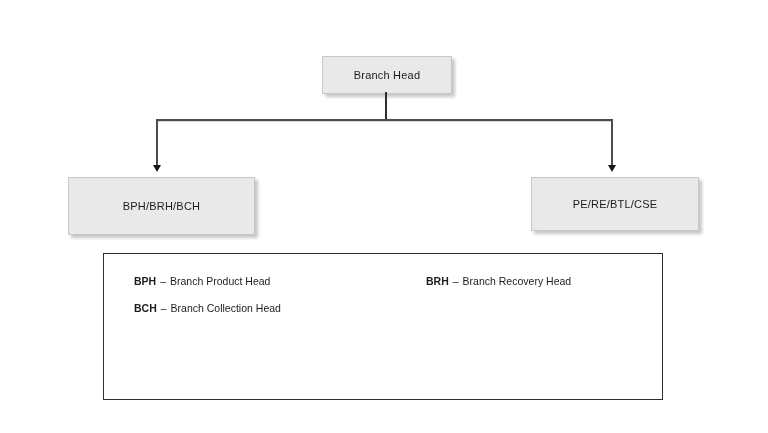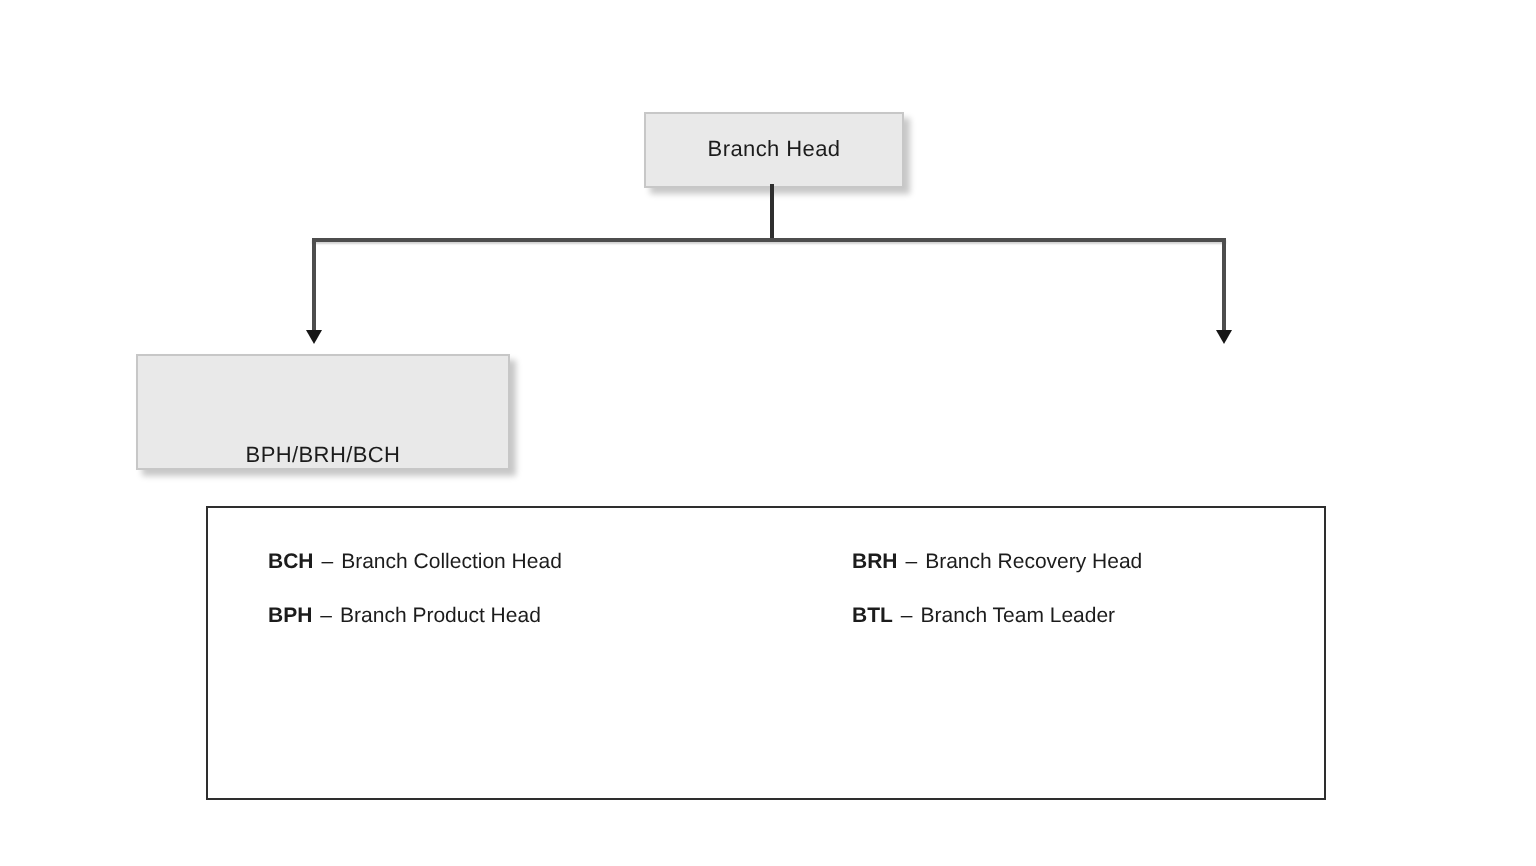--- a/index.html
+++ b/index.html
@@ -22,21 +22,21 @@
     background: #e9e9e9;
     border: 1px solid #c7c7c7;
     box-shadow: 3px 3px 3px rgba(0,0,0,0.22);
     display: flex;
     align-items: center;
     justify-content: center;
     font-size: 11px;
     letter-spacing: 0.2px;
   }
   .node-root  { left: 322px; top: 56px;  width: 128px; height: 36px; }
-  .node-left  { left: 68px;  top: 177px; width: 185px; height: 56px; align-items: flex-end; }
+  .node-left  { left: 68px;  top: 177px; width: 185px; height: 56px; }
   .node-right { left: 531px; top: 177px; width: 166px; height: 52px; }
 
   
   .connector {
     position: absolute;
     background: #4d4d4d;
   }
   .stem      { left: 385px; top: 92px;  width: 2px;   height: 28px; background:#2e2e2e; }
   .hline     { left: 156px; top: 119px; width: 457px; height: 2px;  box-shadow: 0 1px 1px rgba(0,0,0,0.18); }
   .drop-left { left: 156px; top: 119px; width: 2px;   height: 47px; }
@@ -91,35 +91,35 @@
   <div class="connector stem"></div>
   <div class="connector hline"></div>
   <div class="connector drop-left"></div>
   <div class="connector drop-right"></div>
   <div class="arrowhead arrow-left"></div>
   <div class="arrowhead arrow-right"></div>
 
   <div class="node node-left">
     <span>BPH/BRH/BCH</span>
   </div>
+  <div class="node node-right">
+    <span>PE/RE/BTL/CSE</span>
+  </div>
 
   <div class="legend">
 
     <div class="legend-col legend-col-left">
       <div class="legend-row">
-        <span class="legend-abbr">BCH</span><span class="legend-sep">–</span><span class="legend-meaning">Branch Collection Head</span>
+        <span class="legend-abbr">BPH</span><span class="legend-sep">–</span><span class="legend-meaning">Branch Product Head</span>
       </div>
       <div class="legend-row">
-        <span class="legend-abbr">BPH</span><span class="legend-sep">–</span><span class="legend-meaning">Branch Product Head</span>
+        <span class="legend-abbr">BCH</span><span class="legend-sep">–</span><span class="legend-meaning">Branch Collection Head</span>
       </div>
     </div>
 
     <div class="legend-col legend-col-right">
       <div class="legend-row">
         <span class="legend-abbr">BRH</span><span class="legend-sep">–</span><span class="legend-meaning">Branch Recovery Head</span>
       </div>
-      <div class="legend-row">
-        <span class="legend-abbr">BTL</span><span class="legend-sep">–</span><span class="legend-meaning">Branch Team Leader</span>
-      </div>
     </div>
 
   </div>
 </div>
 
 </body></html>

